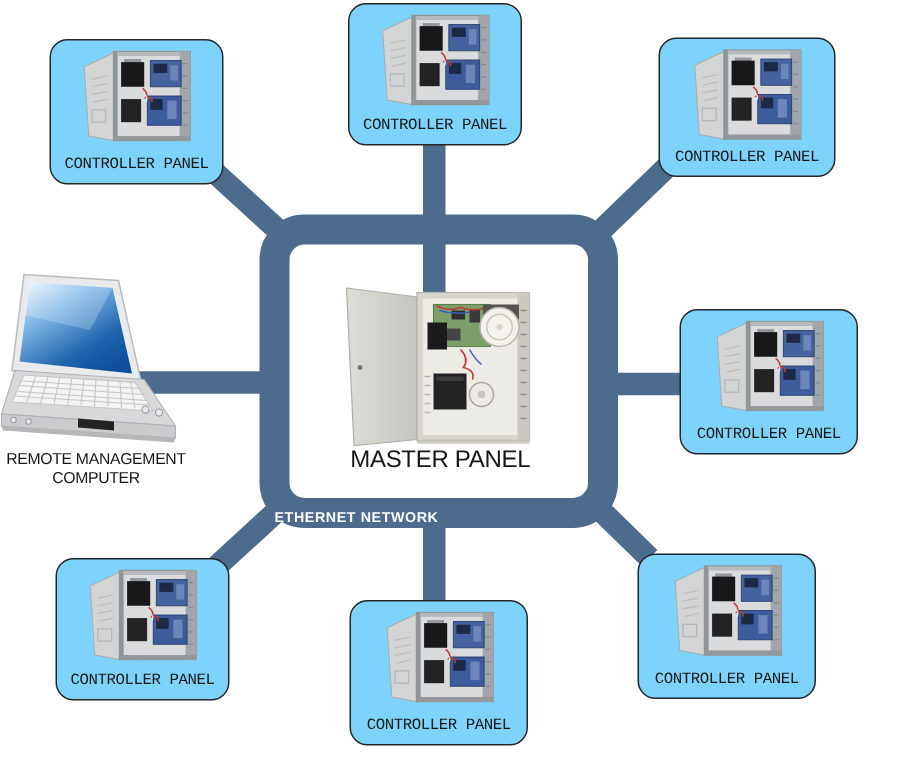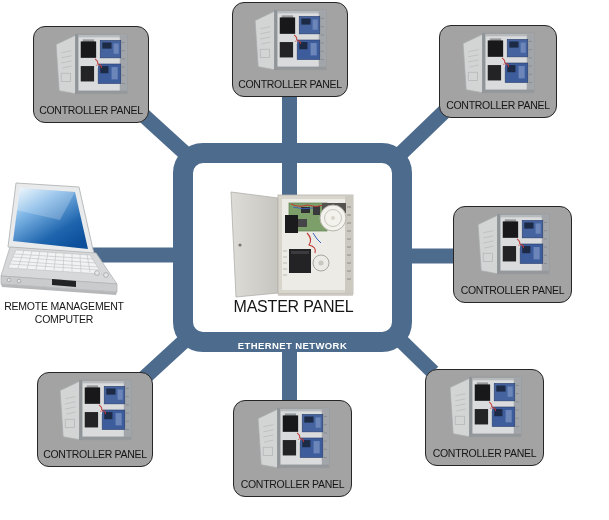--- a/index.html
+++ b/index.html
@@ -5,35 +5,36 @@
   html,body{margin:0;padding:0;background:#ffffff;}
   .canvas{
     position:relative;width:609px;height:520px;background:#ffffff;overflow:hidden;
     font-family:"Liberation Sans",sans-serif;
   }
   .connectors{position:absolute;left:0;top:0;z-index:0;}
   .cn{stroke:var(--connector,#4d6b8d);stroke-width:15;fill:none;}
   .ring{stroke:var(--connector,#4d6b8d);stroke-width:20;fill:#ffffff;}
   .node-layer{position:absolute;left:0;top:0;width:609px;height:520px;z-index:2;}
   .panel-box{
-    position:absolute;background:#a3a3a3;border:1.5px solid #262626;border-radius:12px;
+    position:absolute;background:#7dd3fc;border:1.5px solid #262626;border-radius:12px;
     box-sizing:border-box;
+    font-family:Liberation Mono, monospace;
   }
   .panel-icon{position:absolute;top:5px;left:50%;transform:translateX(-50%);width:78px;height:64px;}
   .panel-label{
     position:absolute;left:0;right:0;bottom:6px;text-align:center;
     font-size:10.5px;line-height:12px;letter-spacing:-0.3px;color:#161616;white-space:nowrap;
   }
   .master-img{position:absolute;left:221px;top:189px;width:145px;height:112px;}
   .master-label{
     position:absolute;left:221px;top:301px;width:145px;text-align:center;
     font-size:16px;line-height:12px;letter-spacing:-0.2px;color:#161616;
   }
   .ethernet-label{
-    position:absolute;left:183px;top:340px;width:219px;text-align:center;
+    position:absolute;left:183px;top:340px;width:219px;
     font-size:9.5px;line-height:12px;font-weight:bold;letter-spacing:0.4px;color:#ffffff;z-index:3;
   }
   .laptop-img{position:absolute;left:0px;top:180px;width:125px;height:118px;z-index:2;}
   .computer-label{
     position:absolute;left:-2px;top:300px;width:132px;text-align:center;
     font-size:10.5px;line-height:13px;letter-spacing:-0.2px;color:#161616;z-index:2;
   }
 </style>
 </head>
 <body>

